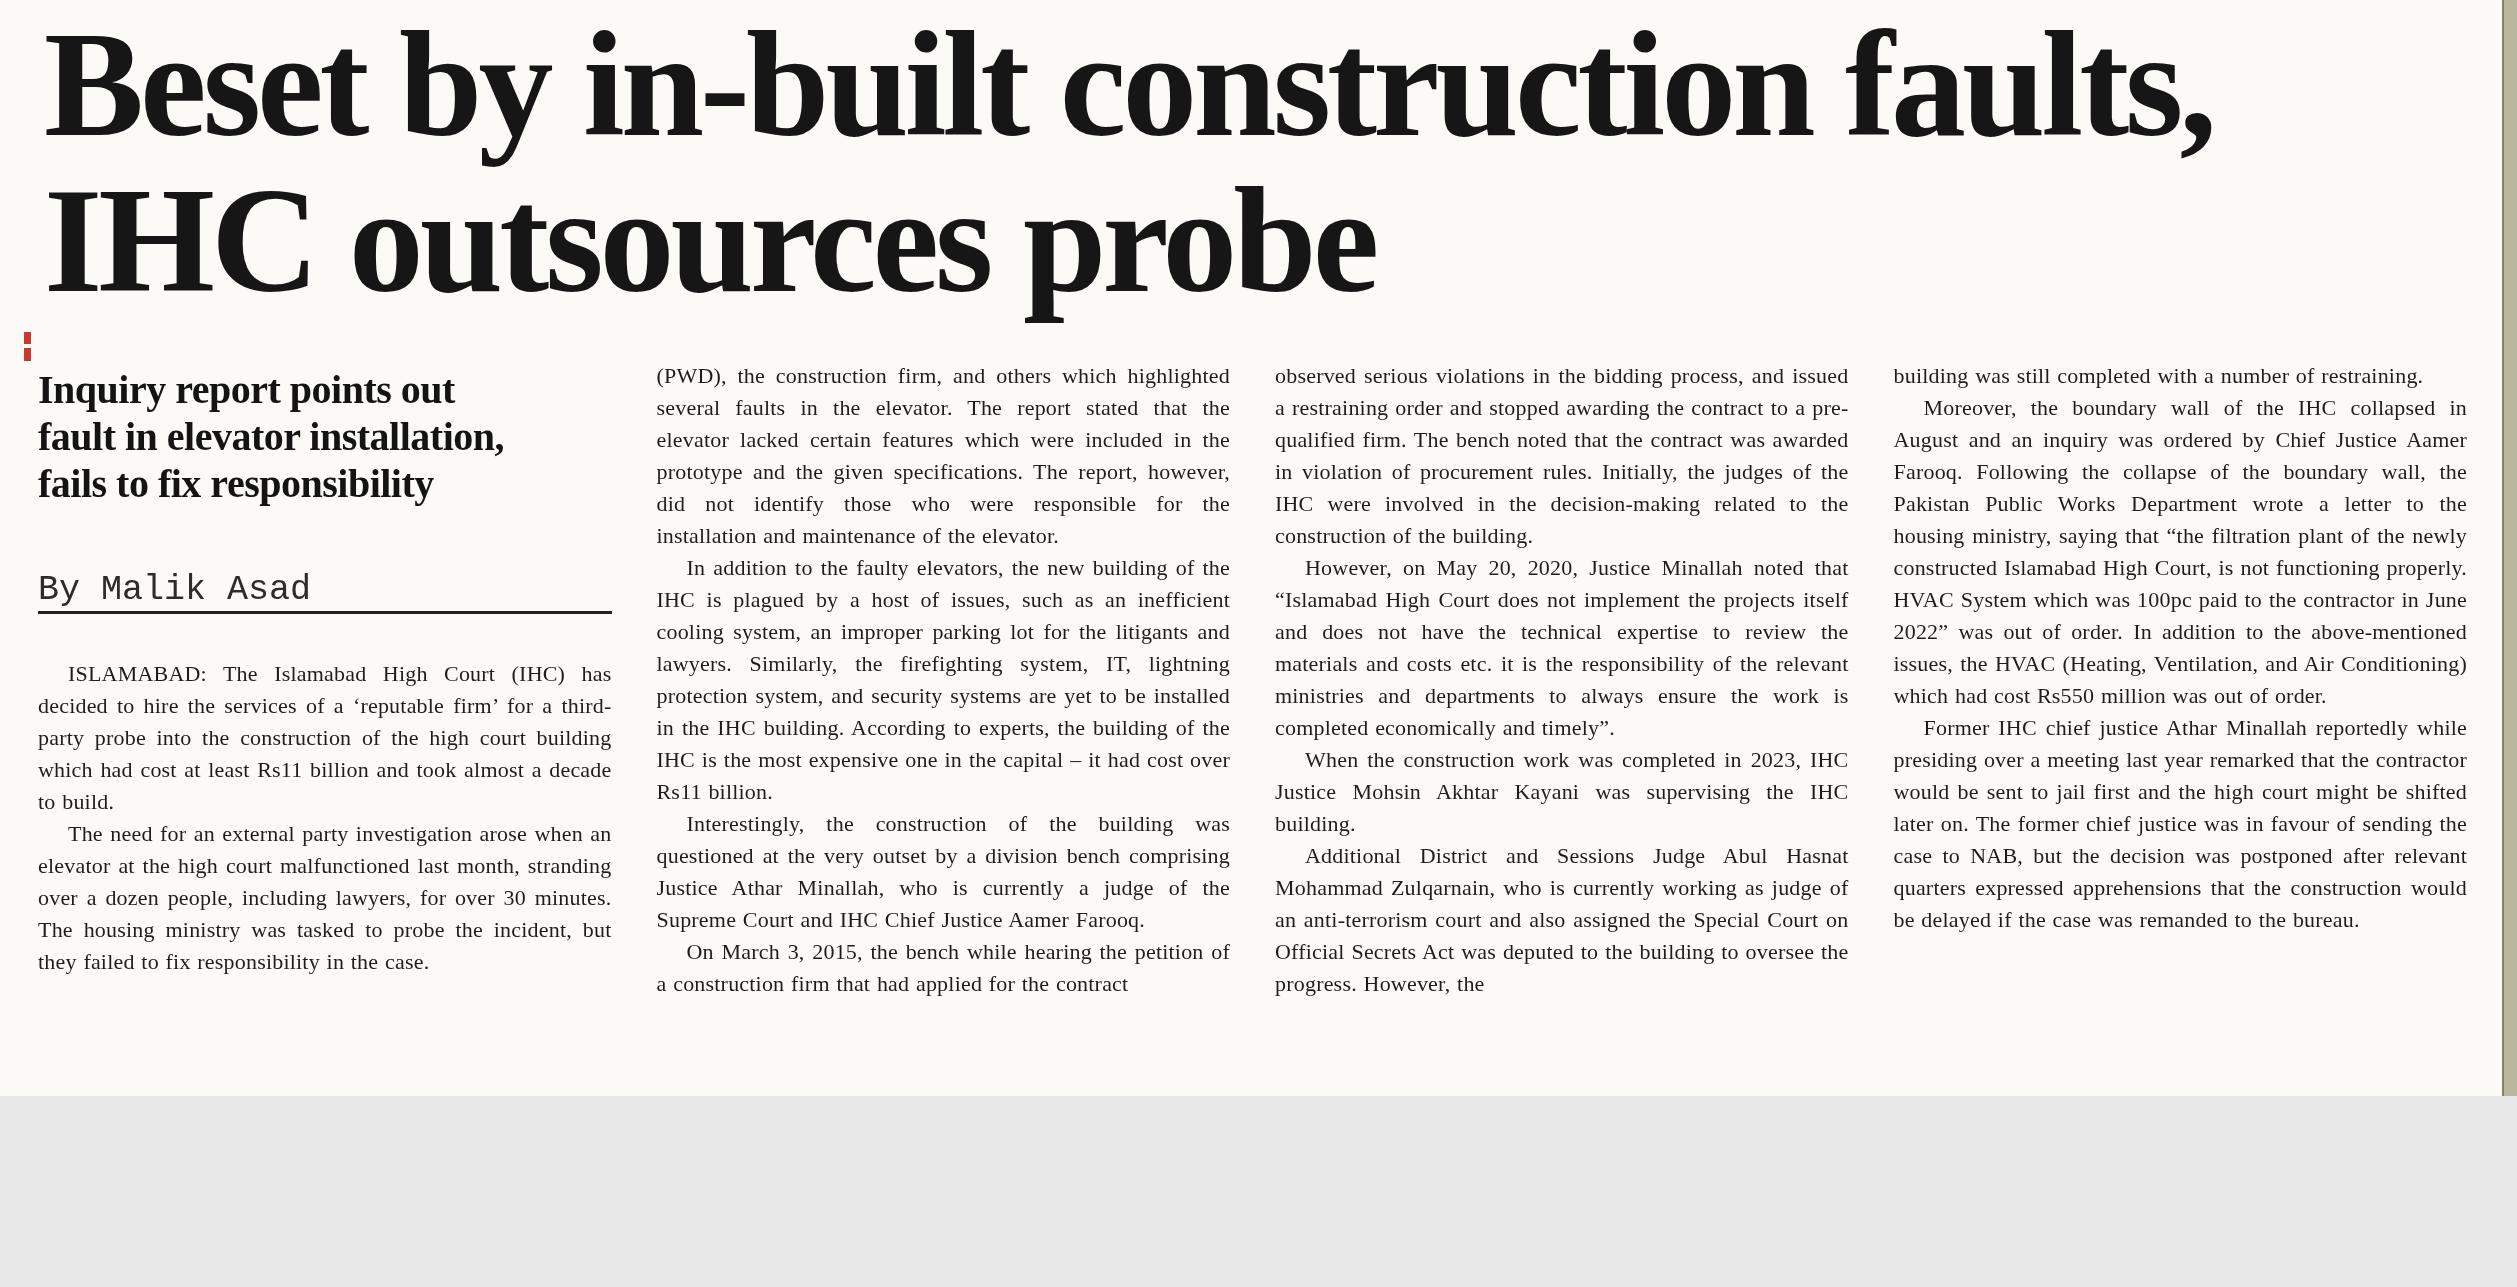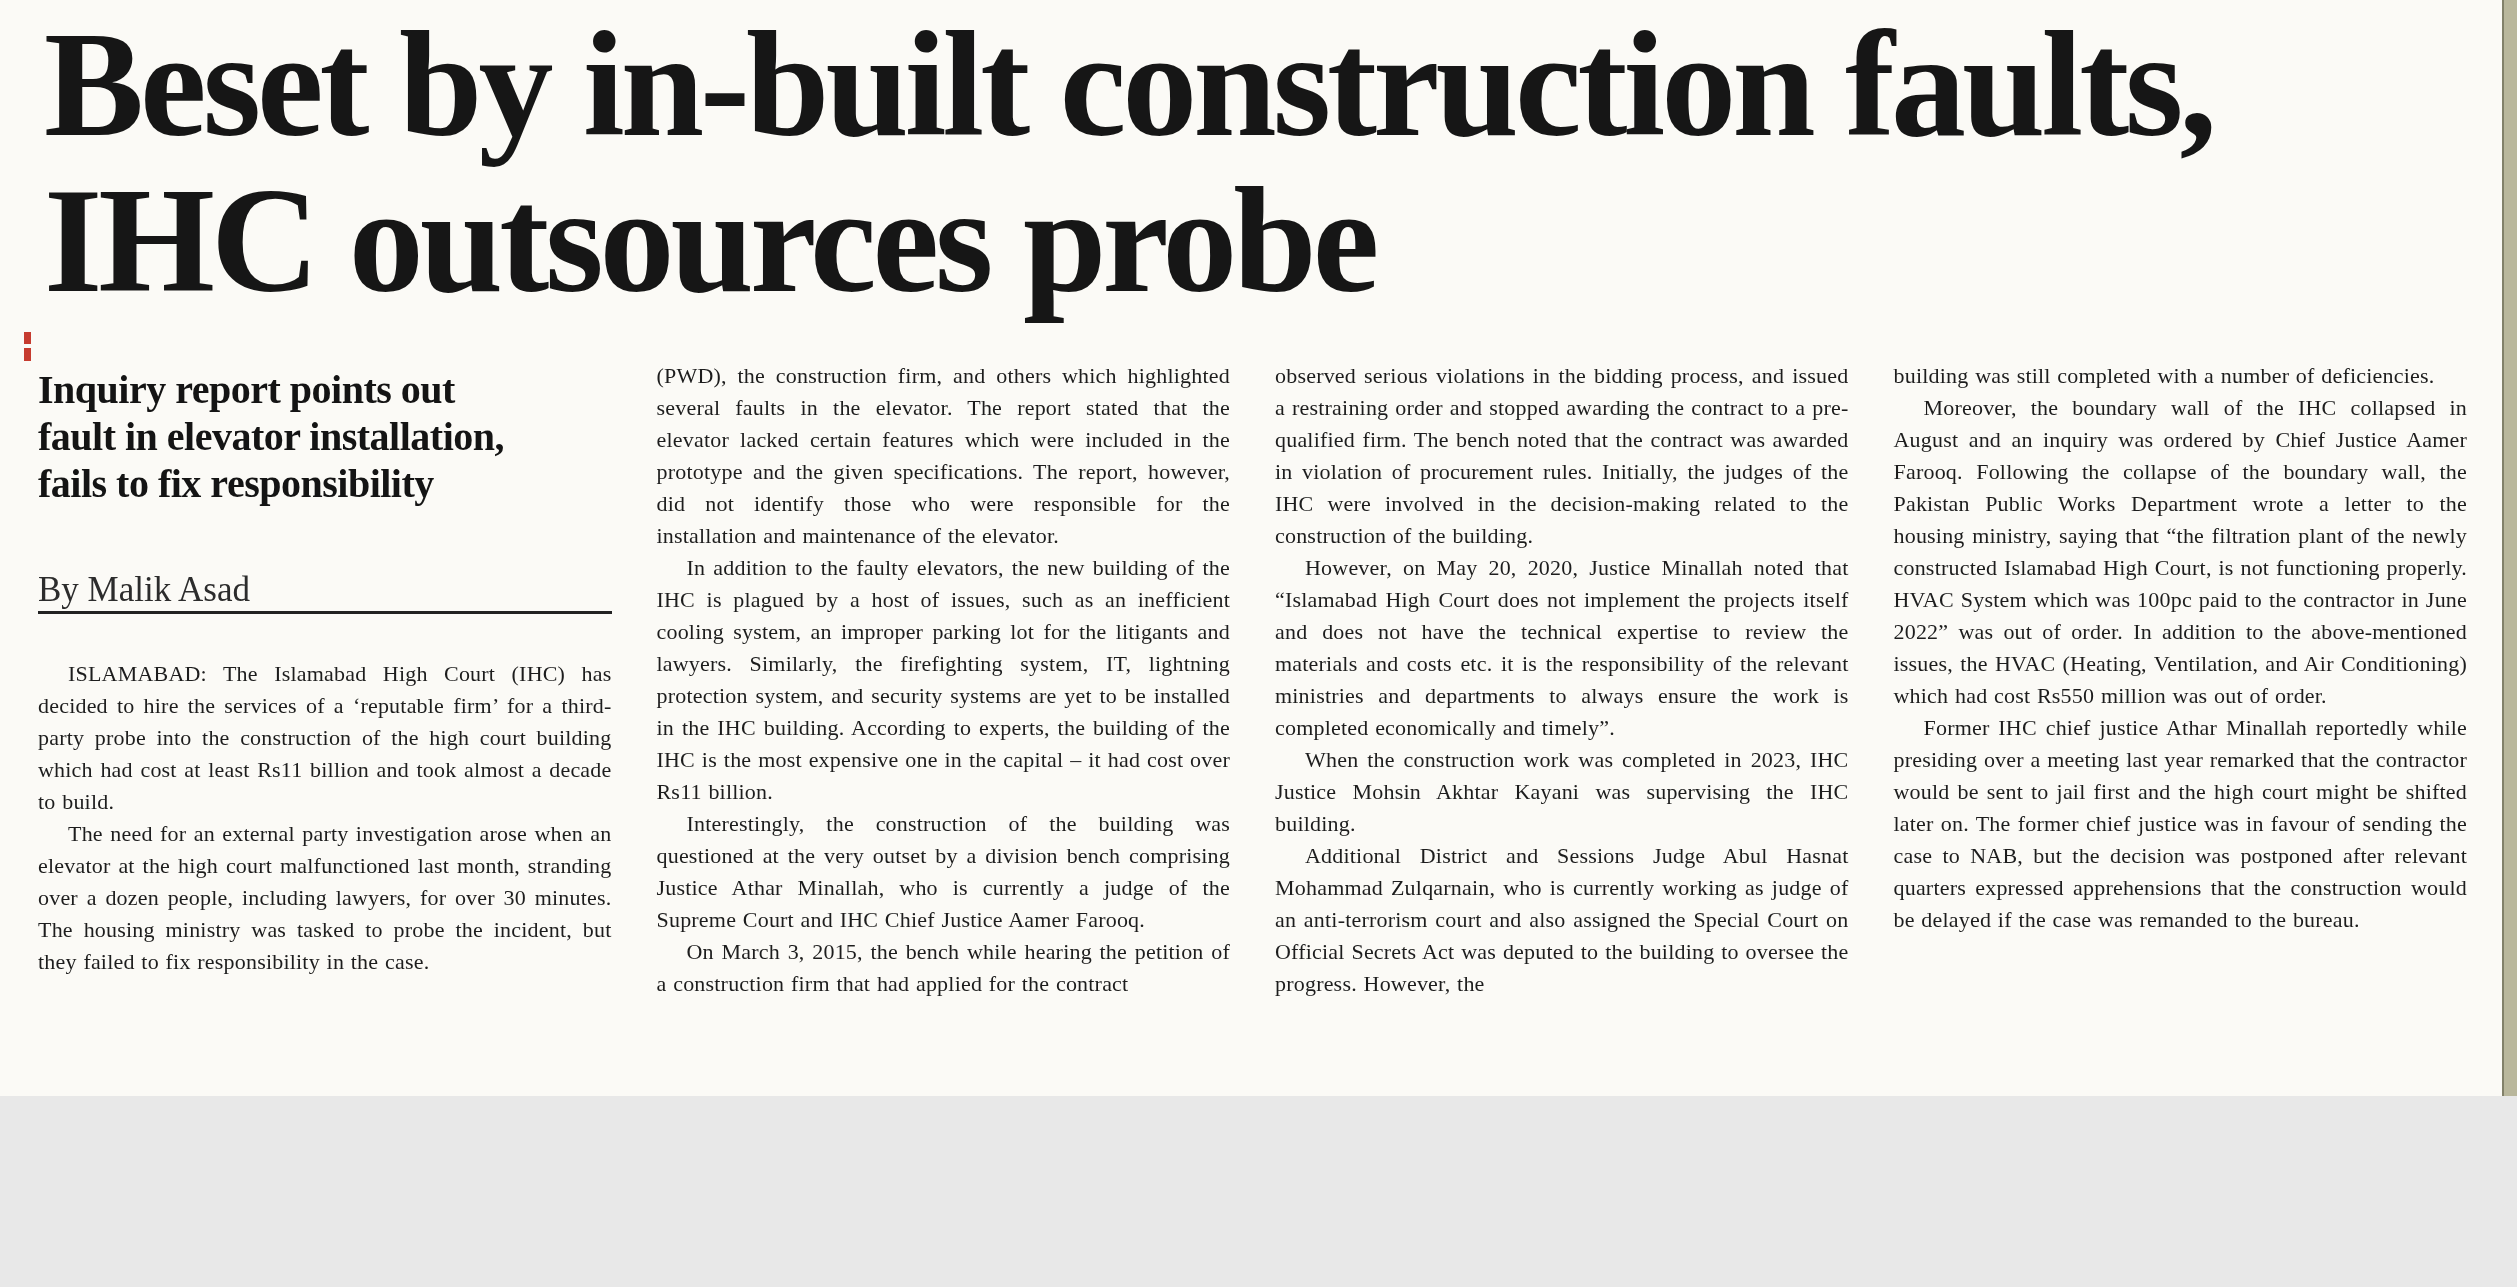--- a/index.html
+++ b/index.html
@@ -44,21 +44,21 @@
   .deck{
     margin:6px 0 0 0;
     font-weight:700;
     font-size:40px;line-height:47px;
     letter-spacing:-0.5px;
     color:#141414;
     white-space:pre-line;
   }
   .byline{
     margin-top:64px;
-    font-family:Liberation Serif, serif;
+    font-family:Liberation Mono, monospace;
     font-size:35px;line-height:38px;
     color:#2c2c2c;
   }
   .rule{
     margin-top:2px;height:3px;width:100%;
     background:#222;
   }
   .body{margin-top:0;}
   .col1 .body{margin-top:44px;}
 
@@ -113,20 +113,20 @@
       <div class="body">
           <p class="bp cont">observed serious violations in the bidding process, and issued a restraining order and stopped awarding the contract to a pre-qualified firm. The bench noted that the contract was awarded in violation of procurement rules. Initially, the judges of the IHC were involved in the decision-making related to the construction of the building.</p>
           <p class="bp">However, on May 20, 2020, Justice Minallah noted that “Islamabad High Court does not implement the projects itself and does not have the technical expertise to review the materials and costs etc. it is the responsibility of the relevant ministries and departments to always ensure the work is completed economically and timely”.</p>
           <p class="bp">When the construction work was completed in 2023, IHC Justice Mohsin Akhtar Kayani was supervising the IHC building.</p>
           <p class="bp">Additional District and Sessions Judge Abul Hasnat Mohammad Zulqarnain, who is currently working as judge of an anti-terrorism court and also assigned the Special Court on Official Secrets Act was deputed to the building to oversee the progress. However, the</p>
         </div>
     </div>
 
     <div class="col">
       <div class="body">
-          <p class="bp cont">building was still completed with a number of deficiencies.</p>
+          <p class="bp cont">building was still completed with a number of restraining.</p>
           <p class="bp">Moreover, the boundary wall of the IHC collapsed in August and an inquiry was ordered by Chief Justice Aamer Farooq. Following the collapse of the boundary wall, the Pakistan Public Works Department wrote a letter to the housing ministry, saying that “the filtration plant of the newly constructed Islamabad High Court, is not functioning properly. HVAC System which was 100pc paid to the contractor in June 2022” was out of order. In addition to the above-mentioned issues, the HVAC (Heating, Ventilation, and Air Conditioning) which had cost Rs550 million was out of order.</p>
           <p class="bp">Former IHC chief justice Athar Minallah reportedly while presiding over a meeting last year remarked that the contractor would be sent to jail first and the high court might be shifted later on. The former chief justice was in favour of sending the case to NAB, but the decision was postponed after relevant quarters expressed apprehensions that the construction would be delayed if the case was remanded to the bureau.</p>
         </div>
     </div>
 
   </div>
 </div>
 
 </body></html>

